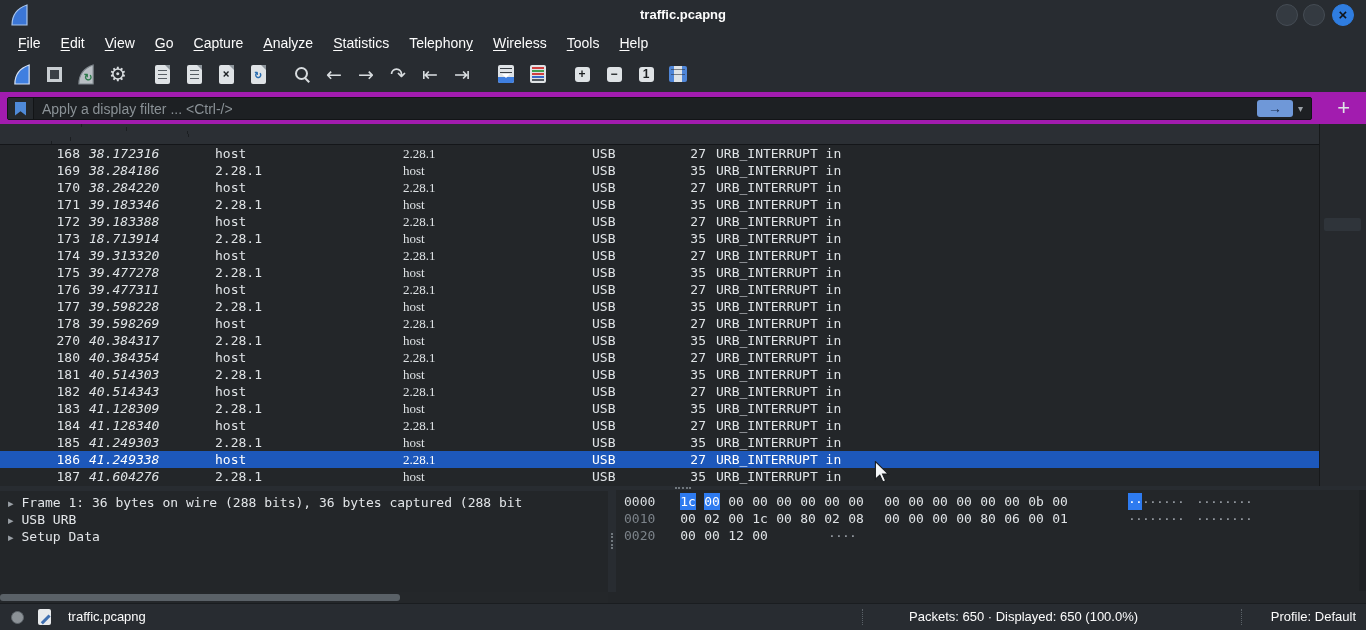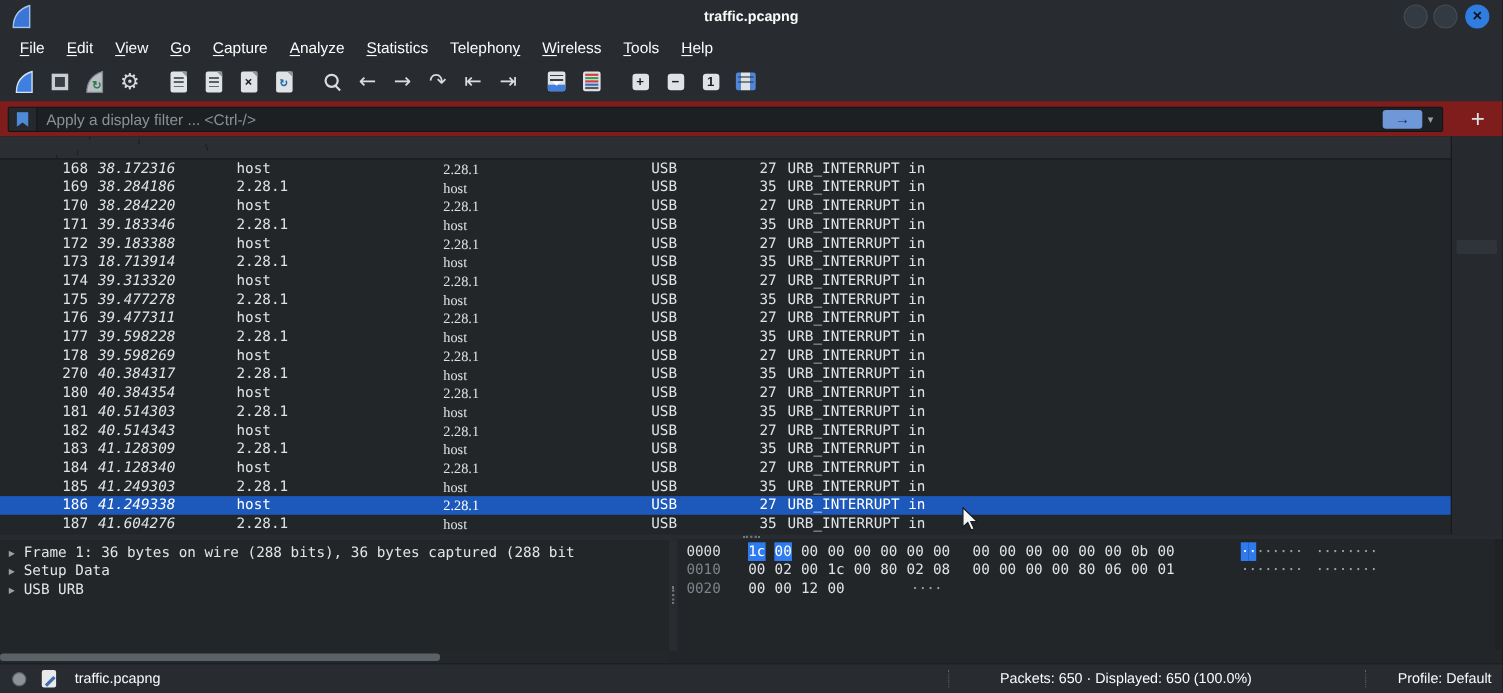--- a/index.html
+++ b/index.html
@@ -54,21 +54,21 @@
             display:flex; flex-direction:column; justify-content:space-between; }
   .clicon i { display:block; height:2px; }
   .zbox { width:15px; height:15px; background:#dfe3e6; border-radius:3px; color:#1a1d20;
           font-size:12px; font-weight:bold; line-height:15px; text-align:center; }
   .rcicon { position:relative; width:18px; height:16px; border-radius:2px;
             background:linear-gradient(90deg,#4f86d8 0 28%,#dfe3e6 28% 72%,#4f86d8 72%); }
   .rcicon::before { content:""; position:absolute; inset:3px 2px;
             background:repeating-linear-gradient(#2b3036 0 1.5px, transparent 1.5px 5px); opacity:.55; }
 
   
-  #filterbar { position:absolute; left:0; top:92px; width:1366px; height:32px; background:#7f1d1d; }
+  #filterbar { position:absolute; left:0; top:92px; width:1366px; height:32px; background:#a21caf; }
   #filter-field { position:absolute; left:7px; top:5px; width:1305px; height:23px; background:#1d2023;
                   border:1px solid #121416; border-radius:2px; display:flex; align-items:center; }
   #bookmark-btn { width:26px; height:100%; display:flex; align-items:center; justify-content:center;
                   background:#25292d; border-right:1px solid #121416; }
   .bookmark { width:11px; height:14px; background:#4f8ad8;
               clip-path:polygon(0 0,100% 0,100% 100%,50% 70%,0 100%); }
   #filter-input { flex:1; background:transparent; border:none; outline:none; color:#c8cdd1;
                   font-size:14px; font-family:"Liberation Sans", sans-serif; padding:0 8px; }
   #filter-input::placeholder { color:#8a9196; opacity:1; }
   #apply-btn { width:36px; height:17px; background:#6f98d8; border-radius:3px; color:#17294a;
@@ -475,22 +475,22 @@
   <div id="plist-vscroll">
     <div id="plist-vthumb"></div>
   </div>
 
   <div id="hsplit">
       <div class="grip"></div>
     </div>
 
   <div id="details">
       <div class="dline"><span class="dtri">▸</span><span>Frame 1: 36 bytes on wire (288 bits), 36 bytes captured (288 bit</span></div>
+      <div class="dline"><span class="dtri">▸</span><span>USB URB</span></div>
       <div class="dline"><span class="dtri">▸</span><span>Setup Data</span></div>
-      <div class="dline"><span class="dtri">▸</span><span>USB URB</span></div>
     </div>
 
   <div id="vsplit">
       <div class="grip"></div>
     </div>
 
   <div id="hexpane">
       <div id="hex-edge"></div>
       <div class="hexline"><span class="hoff bright">0000</span><span class="hbyte hsel">1c</span><span class="hbyte hsel">00</span><span class="hbyte">00</span><span class="hbyte">00</span><span class="hbyte">00</span><span class="hbyte">00</span><span class="hbyte">00</span><span class="hbyte">00</span><span class="hbyte grp">00</span><span class="hbyte">00</span><span class="hbyte">00</span><span class="hbyte">00</span><span class="hbyte">00</span><span class="hbyte">00</span><span class="hbyte">0b</span><span class="hbyte">00</span><span class="hascii"><span class="hasc hsel">·</span><span class="hasc hsel">·</span><span class="hasc">·</span><span class="hasc">·</span><span class="hasc">·</span><span class="hasc">·</span><span class="hasc">·</span><span class="hasc">·</span><span class="hasc grp">·</span><span class="hasc">·</span><span class="hasc">·</span><span class="hasc">·</span><span class="hasc">·</span><span class="hasc">·</span><span class="hasc">·</span><span class="hasc">·</span></span></div>
       <div class="hexline"><span class="hoff">0010</span><span class="hbyte">00</span><span class="hbyte">02</span><span class="hbyte">00</span><span class="hbyte">1c</span><span class="hbyte">00</span><span class="hbyte">80</span><span class="hbyte">02</span><span class="hbyte">08</span><span class="hbyte grp">00</span><span class="hbyte">00</span><span class="hbyte">00</span><span class="hbyte">00</span><span class="hbyte">80</span><span class="hbyte">06</span><span class="hbyte">00</span><span class="hbyte">01</span><span class="hascii"><span class="hasc">·</span><span class="hasc">·</span><span class="hasc">·</span><span class="hasc">·</span><span class="hasc">·</span><span class="hasc">·</span><span class="hasc">·</span><span class="hasc">·</span><span class="hasc grp">·</span><span class="hasc">·</span><span class="hasc">·</span><span class="hasc">·</span><span class="hasc">·</span><span class="hasc">·</span><span class="hasc">·</span><span class="hasc">·</span></span></div>

